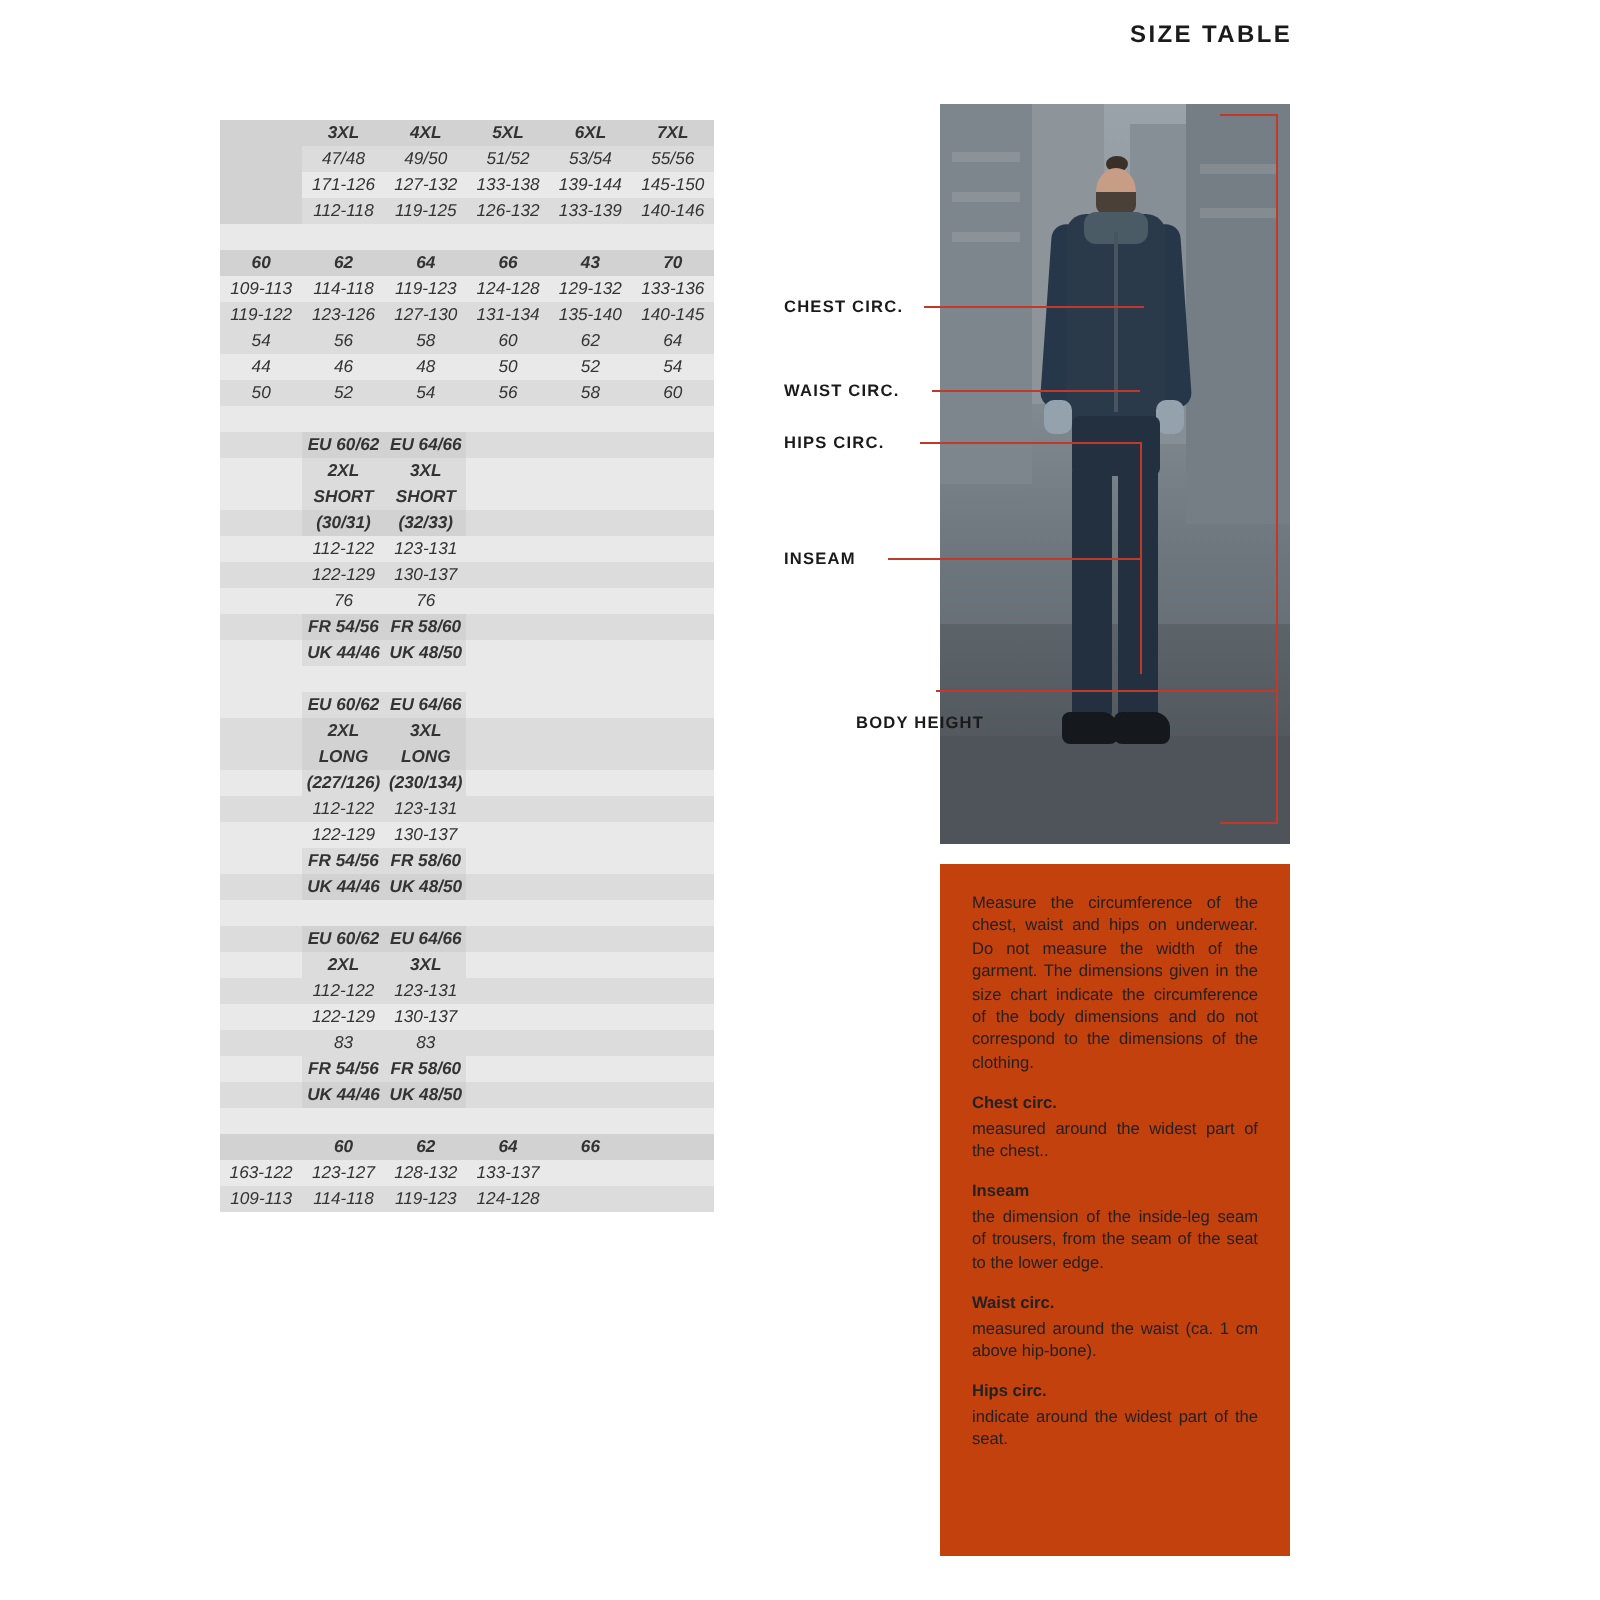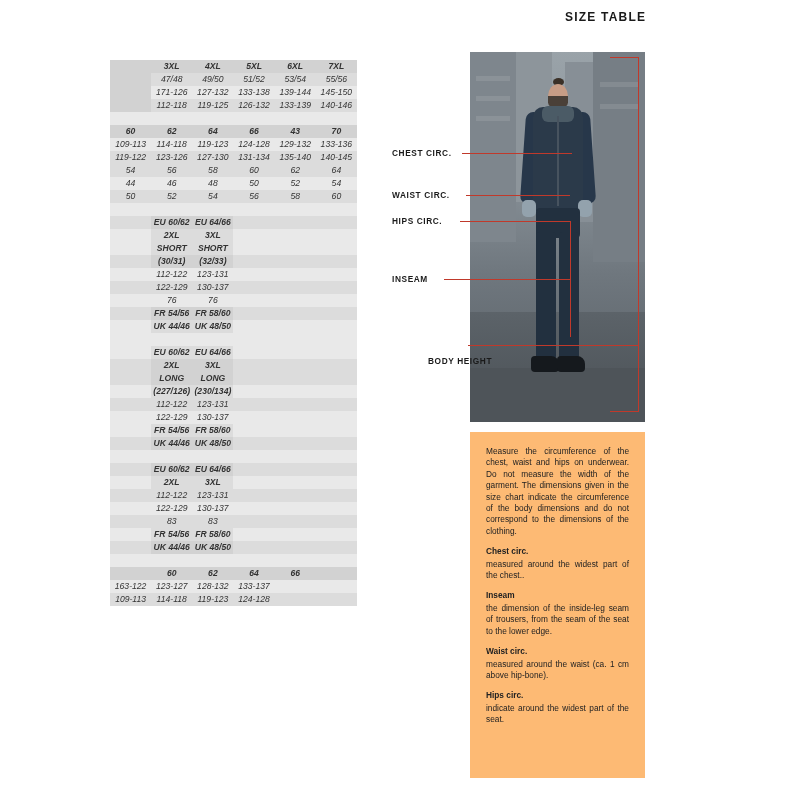--- a/index.html
+++ b/index.html
@@ -99,21 +99,21 @@
     white-space:nowrap;
   }
   .cl-line{position:absolute;height:1px;background:#c0392b;}
   .cl-vert{position:absolute;width:1px;background:#c0392b;}
 
   
   .info{
     position:absolute;
     left:470px;top:432px;
     width:175px;height:346px;
-    background:#fdba74;
+    background:#c2410c;
     padding:14px 16px;
     box-sizing:border-box;
   }
   .info p{
     margin:0 0 9px 0;
     font-size:8.3px;
     line-height:11.4px;
     text-align:justify;
     color:#222;
   }

